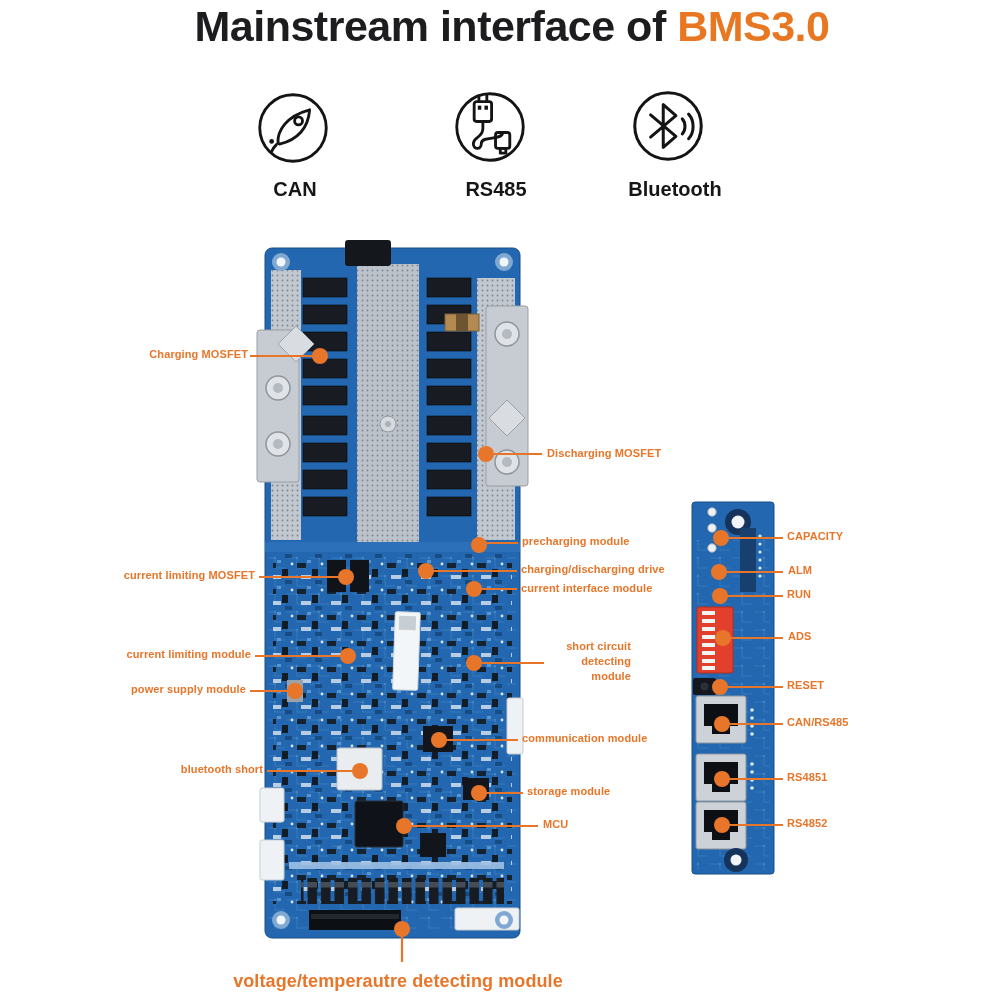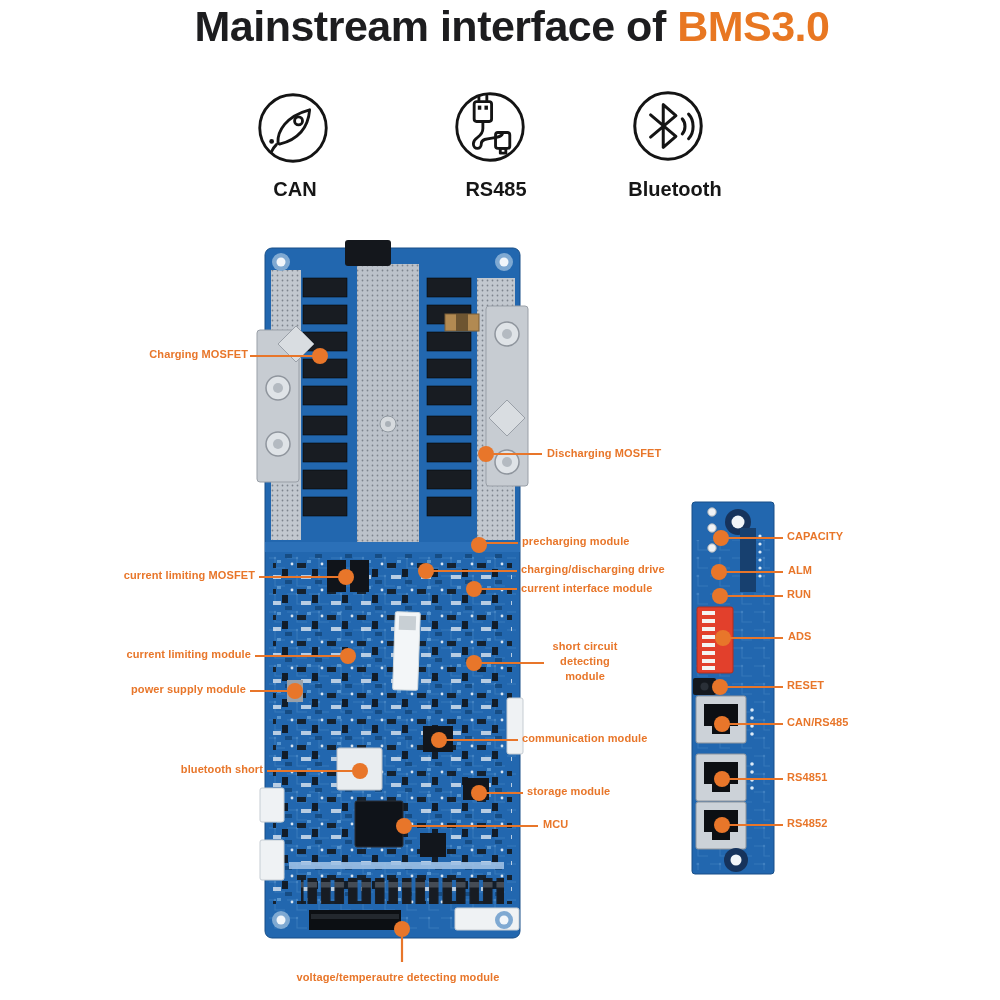--- a/index.html
+++ b/index.html
@@ -18,22 +18,22 @@
   .ifc{position:absolute;}
   .ifc svg{display:block;}
   .iflabel{position:absolute;transform:translateX(-50%);font-size:20px;
            font-weight:600;color:#161616;white-space:nowrap;}
   svg.board{position:absolute;overflow:visible;}
   svg.overlay{position:absolute;left:0;top:0;width:1000px;height:1000px;
               pointer-events:none;z-index:5;overflow:visible;}
   .lbl{position:absolute;z-index:6;font-size:11px;font-weight:700;
        color:var(--accent);white-space:nowrap;letter-spacing:.1px;}
   .lbl.center{transform:translateX(-50%);}
-  .lbl.wrap{white-space:normal;width:92px;text-align:center;line-height:15px;}
-  .lbl.big{font-size:11px;}
+  .lbl.wrap{white-space:normal;width:92px;text-align:right;line-height:15px;}
+  .lbl.big{font-size:18px;}
 </style>
 </head>
 <body>
 
 <div id="canvas">
 
   <div class="title"><span>Mainstream interface of </span><span class="hl">BMS3.0</span></div>
 
   <div class="ifc" style="left:255px;top:90px">
     <svg width="76" height="76" viewBox="0 0 48 48">

